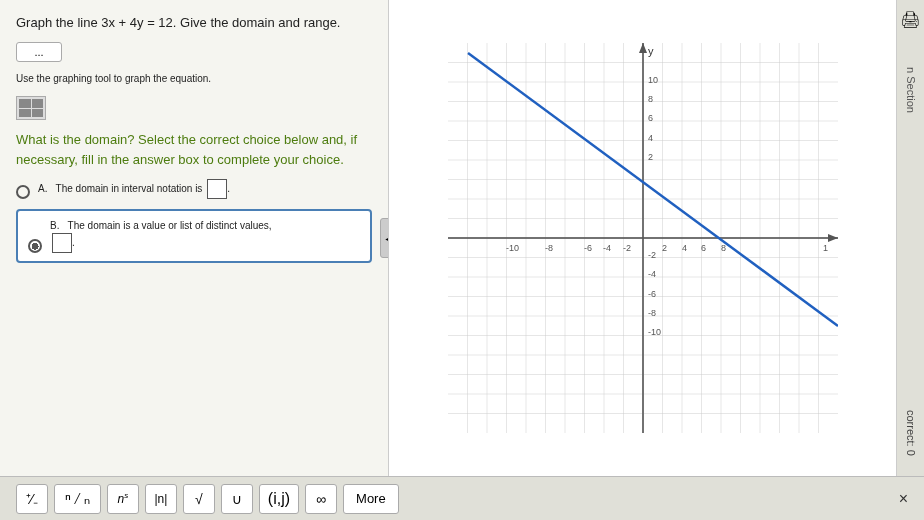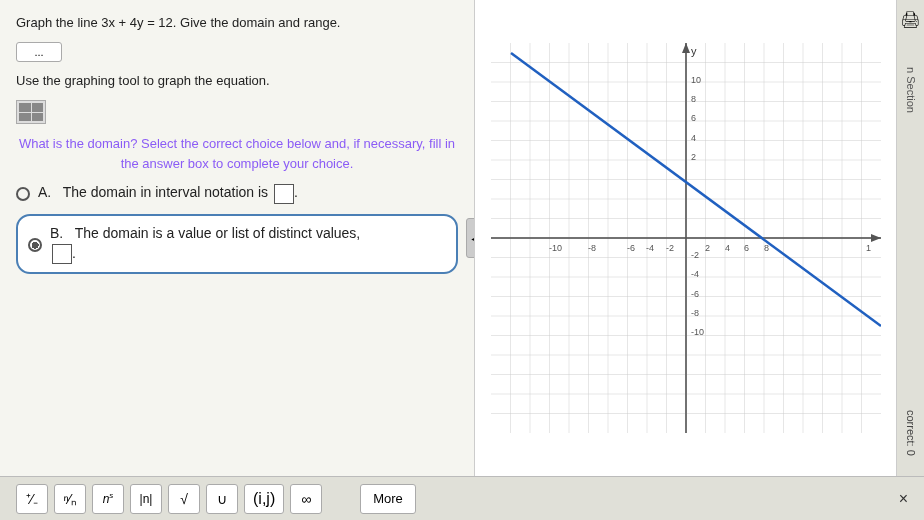--- a/index.html
+++ b/index.html
@@ -14,21 +14,21 @@
     }
 
     .main-container {
       display: flex;
       flex: 1;
       overflow: hidden;
     }
 
     
     .left-panel {
-      width: 475px;
+      width: 389px;
       background: #f5f5f0;
       padding: 14px 16px;
       display: flex;
       flex-direction: column;
       gap: 10px;
       border-right: 1px solid #ccc;
       position: relative;
       overflow-y: auto;
     }
 
@@ -46,21 +46,21 @@
       background: #fff;
       border-radius: 3px;
       padding: 2px 8px;
       font-size: 11px;
       cursor: pointer;
       width: 46px;
       height: 20px;
     }
 
     .instruction-text {
-      font-size: 13px;
+      font-size: 10px;
       color: #222;
       line-height: 1.4;
     }
 
     .graph-tool-icon {
       width: 30px;
       height: 24px;
       border: 1px solid #aaa;
       display: grid;
       grid-template-columns: 1fr 1fr;
@@ -68,38 +68,37 @@
       gap: 1px;
       padding: 2px;
       background: #ddd;
     }
     .graph-tool-icon div {
       background: #888;
     }
 
     .domain-question {
       font-size: 13px;
-      color: #8b5cf6;
+      color: #4d7c0f;
       line-height: 1.5;
-      text-align: center;
     }
 
     .option-a, .option-b {
       display: flex;
-      align-items: center;
+      align-items: flex-end;
       gap: 8px;
-      font-size: 14px;
+      font-size: 10px;
       color: #222;
       line-height: 1.4;
     }
 
     .option-b {
       border: 2px solid #4a7fb5;
       background: #fff;
-      border-radius: 14px;
+      border-radius: 4px;
       padding: 8px 10px;
     }
 
     .radio-circle {
       width: 14px;
       height: 14px;
       border-radius: 50%;
       border: 2px solid #555;
       display: inline-block;
       flex-shrink: 0;
@@ -214,21 +213,20 @@
       background: #fff;
       border: 1px solid #aaa;
       border-radius: 3px;
       padding: 4px 12px;
       font-size: 13px;
       cursor: pointer;
       height: 30px;
       display: flex;
       align-items: center;
       justify-content: center;
-      margin-left: 32px;
     }
 
     .toolbar-close {
       margin-left: auto;
       background: none;
       border: none;
       font-size: 16px;
       cursor: pointer;
       color: #333;
     }
@@ -372,21 +370,21 @@
     <span style="writing-mode:vertical-rl;font-size:11px;color:#555;margin-top:30px;">n Section</span>
     <span style="writing-mode:vertical-rl;font-size:11px;color:#444;margin-top:auto;margin-bottom:10px;">correct: 0</span>
   </div>
 </div>
 
 <div class="bottom-toolbar">
   <button class="toolbar-btn">
     <span style="font-size:14px;">⁺⁄₋</span>
   </button>
   <button class="toolbar-btn">
-    <span style="font-size:14px;">ⁿ⁄ₙ</span>
+    <span style="font-size:16px;font-family:Liberation Mono, monospace;">ⁿ⁄ₙ</span>
   </button>
   <button class="toolbar-btn">
     <span style="font-size:12px;font-style:italic;">n<sup style="font-size:8px">s</sup></span>
   </button>
   <button class="toolbar-btn">
     <span style="font-size:12px;">|n|</span>
   </button>
   <button class="toolbar-btn">
     <span style="font-size:14px;">√</span>
   </button>

